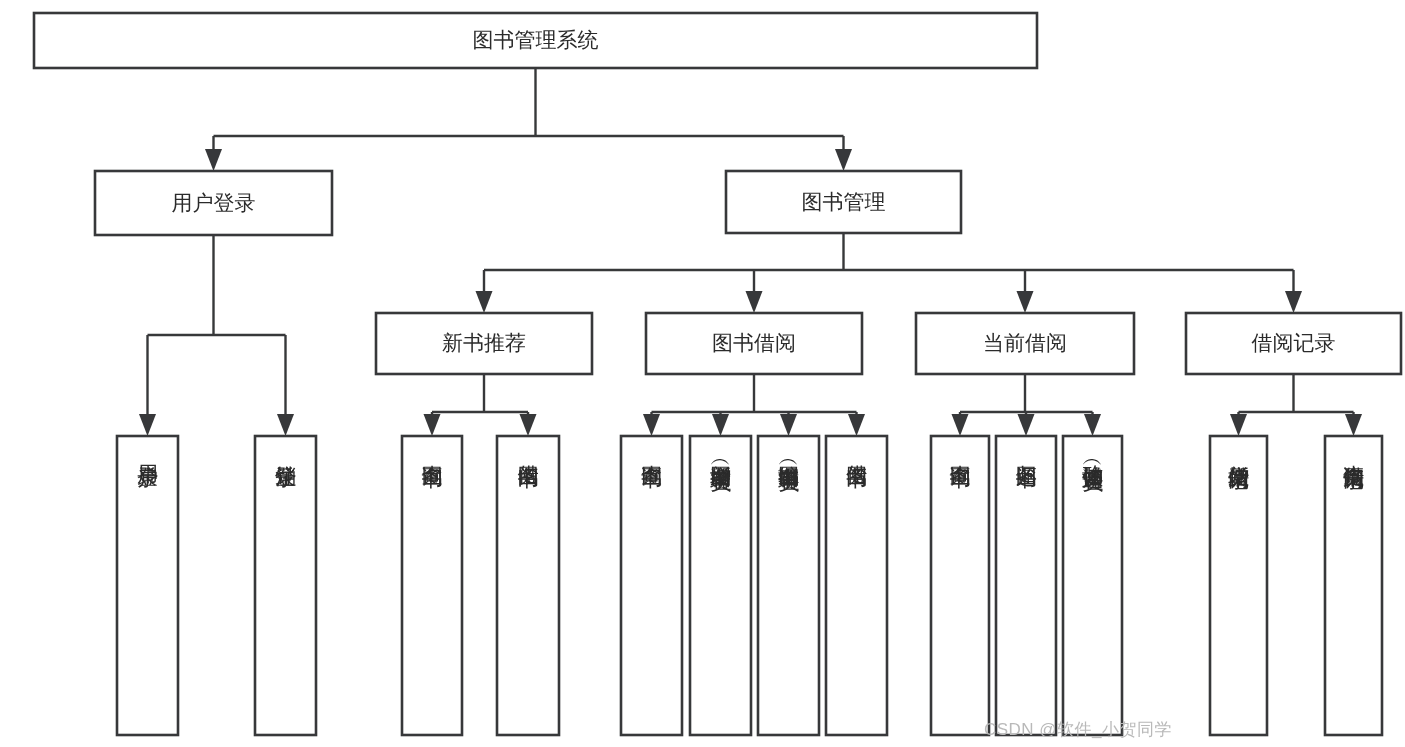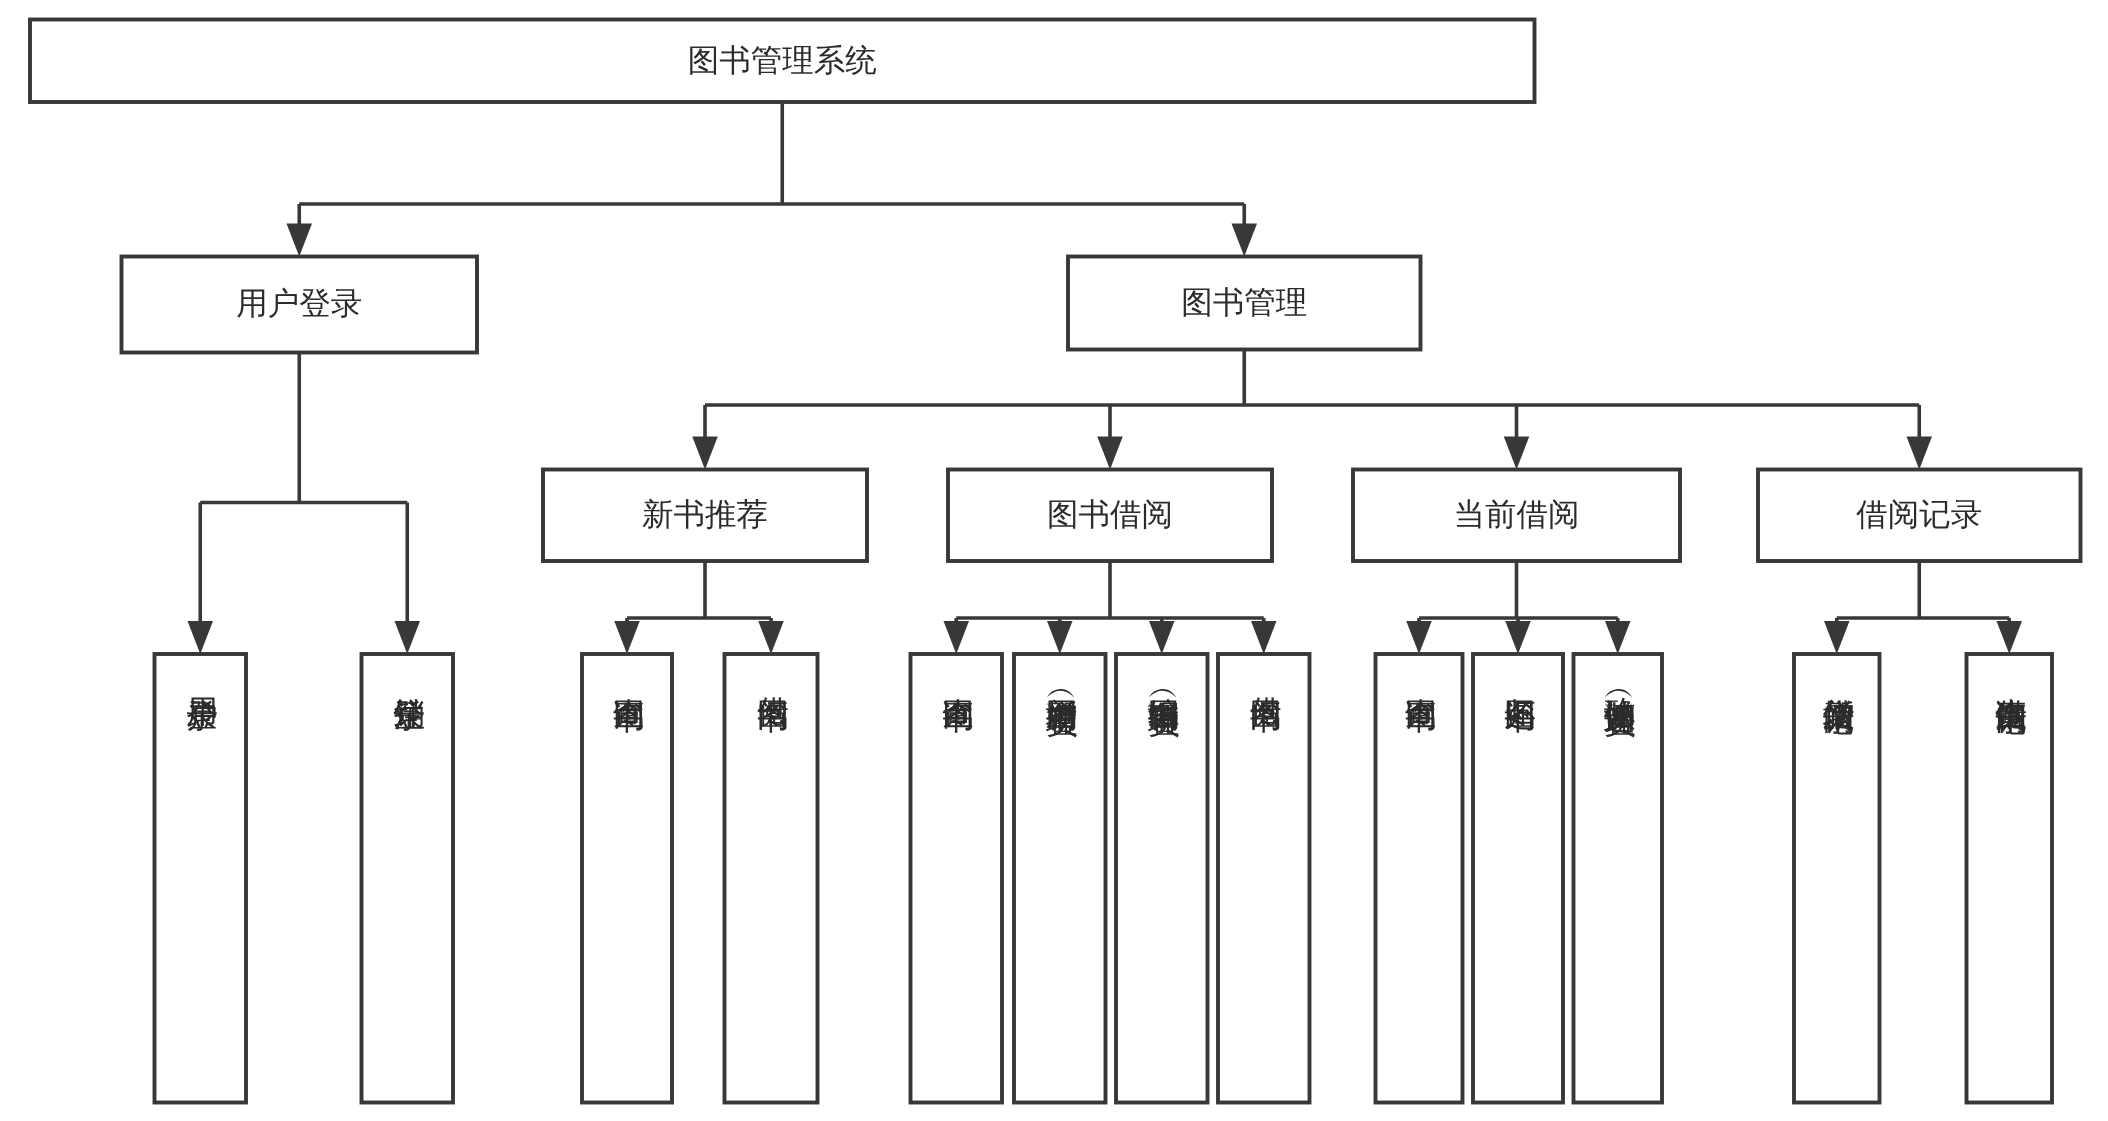--- a/index.html
+++ b/index.html
@@ -11,20 +11,21 @@
     width: 1405px;
     height: 747px;
     font-family: "Liberation Sans", "DejaVu Sans", sans-serif;
     overflow: hidden;
     position: relative;
   }
   #diagram-root {
     position: relative;
     width: 1170px;
     height: 747px;
+    margin-left: 14px;
   }
   svg.canvas {
     position: absolute;
     left: 0;
     top: 0;
     width: 1405px;
     height: 747px;
     display: block;
   }
   .node-box {
@@ -208,13 +209,14 @@
         <span class="leaf-label">确认归还（管理员）</span>
       </div>
       <div class="leaf-label-wrap" style="left: 1196px; top: 448px; width: 57px; height: 285px;">
         <span class="leaf-label">新增借阅记录</span>
       </div>
       <div class="leaf-label-wrap" style="left: 1311px; top: 448px; width: 57px; height: 285px;">
         <span class="leaf-label">查询借阅记录</span>
       </div>
     </div>
 
+  <div class="watermark">CSDN @软件_小贺同学</div>
 </div>
 
 </body></html>

